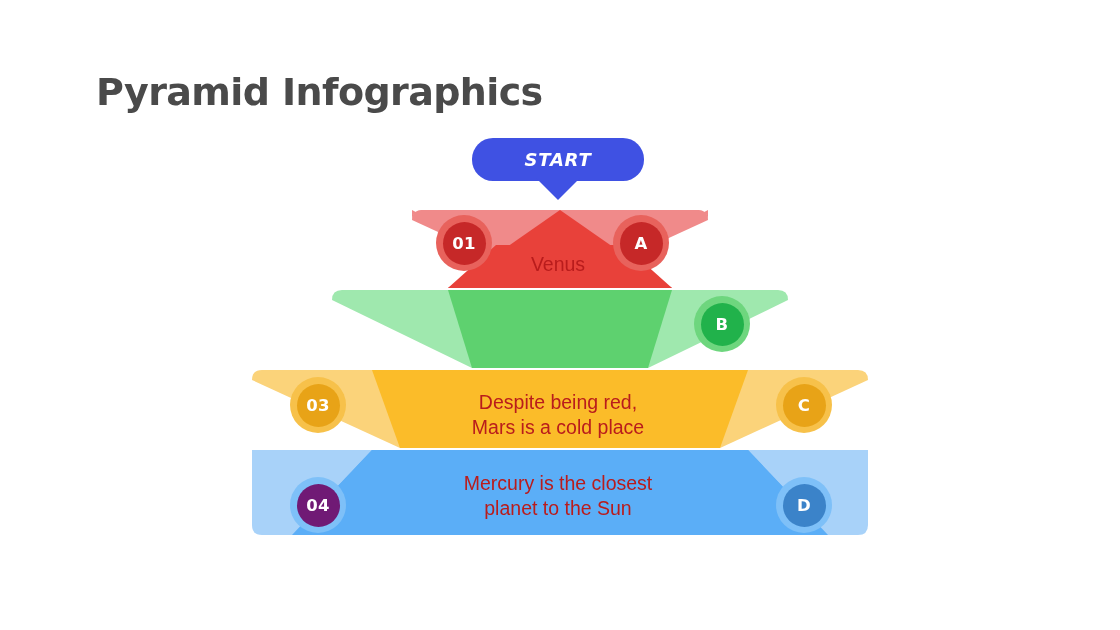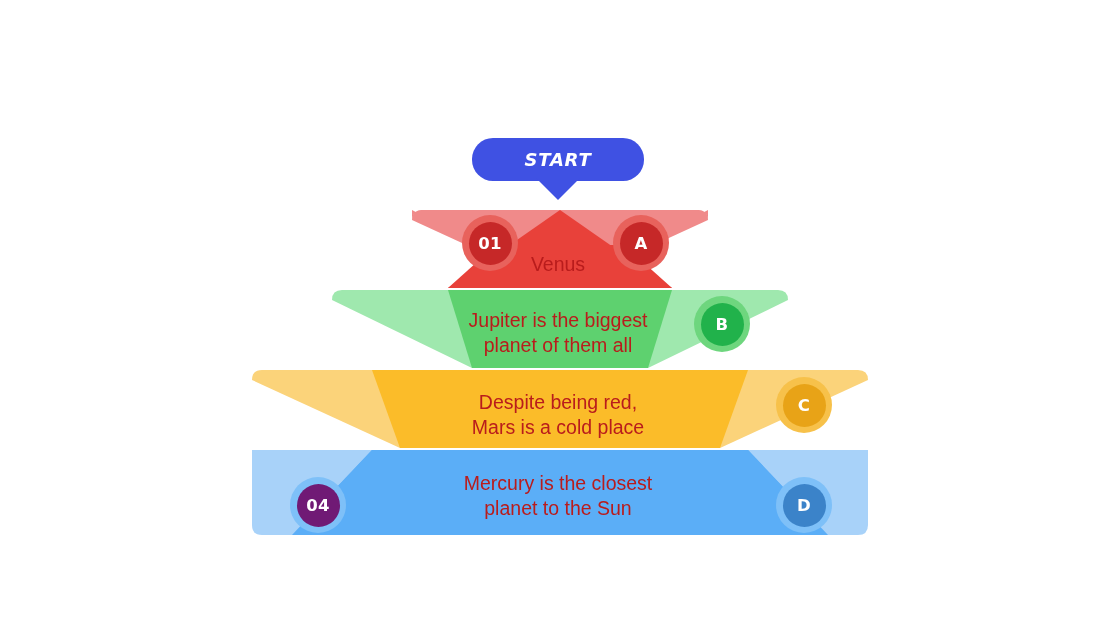--- a/index.html
+++ b/index.html
@@ -85,20 +85,21 @@
     font-weight:bold;
     color:#ffffff;
     letter-spacing:0.3px;
   }
 </style>
 </head>
 <body>
 
 <div id="stage">
 
+  <div id="page-title">Pyramid Infographics</div>
 
   <svg id="pyramid-svg" viewBox="0 0 1120 630">
     <defs>
       <clipPath id="clipL1">
           <rect x="412" y="210" width="296" height="78" rx="0"></rect>
         </clipPath>
       <clipPath id="clipL2">
           <rect x="332" y="290" width="456" height="78"></rect>
         </clipPath>
       <clipPath id="clipL3">
@@ -135,34 +136,35 @@
 
   <div id="start-badge">
     <span class="start-label">START</span>
   </div>
   <svg id="start-tail" viewBox="0 0 44 22">
     <path d="M 0 0 L 44 0 L 22 22 Z" fill="#3F51E3"></path>
   </svg>
 
   <div class="layer-text" style="top:252px;">Venus</div>
 
-  <div class="layer-text" style="top:308px;">Jupiter is the biggest
-planet of them all</div>
 
   <div class="layer-text" style="top:471px;">Mercury is the closest
 planet to the Sun</div>
 
   <div class="layer-text" style="top:390px;">Despite being red,
 Mars is a cold place</div>
 
-  <div class="badge" style="left:462px; top:215px; background:#E8625C;justify-content:center;">
+  <div class="badge" style="left:436px; top:215px; background:#E8625C;justify-content:center;">
     <span class="badge-core" style="background:#C62828;">01</span>
   </div>
 
 
+  <div class="badge" style="left:290px; top:377px; background:#F7C14A;">
+    <span class="badge-core" style="background:#E8A317;">03</span>
+  </div>
 
   <div class="badge" style="left:290px; top:477px; background:#7EC0F8;">
     <span class="badge-core" style="background:#701a75;">04</span>
   </div>
 
   <div class="badge" style="left:613px; top:215px; background:#E8625C;">
     <span class="badge-core" style="background:#C62828;">A</span>
   </div>
 
   <div class="badge" style="left:694px; top:296px; background:#6ED67E;">

